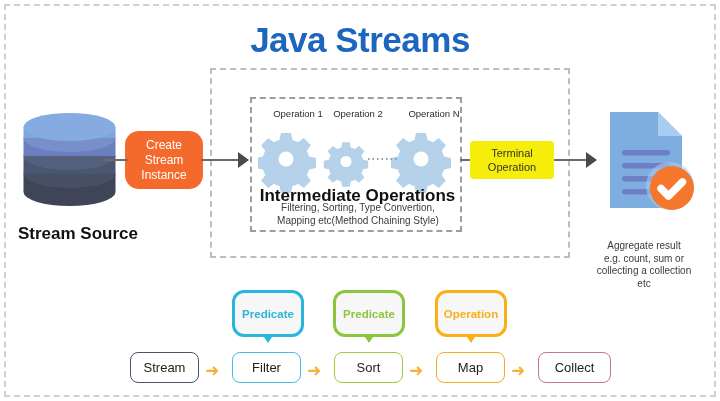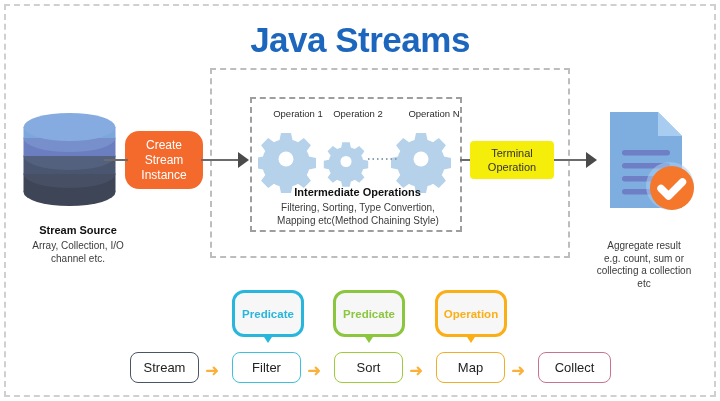--- a/index.html
+++ b/index.html
@@ -46,21 +46,21 @@
   
   .conn{position:absolute;height:2px;background:#6b6b6b;}
   .arrowhead{position:absolute;width:0;height:0;
     border-top:8px solid transparent;border-bottom:8px solid transparent;
     border-left:11px solid #4a4a4a;}
   
   #gears{position:absolute;left:258px;top:108px;width:200px;height:75px;}
   .op-label{position:absolute;font-size:9.5px;color:#2b2b2b;text-align:center;
     line-height:11px;width:60px;margin-left:12px;}
   
-  .cap-title{font-size:11px;font-weight:bold;color:#111;text-align:center;}
+  .cap-title{font-size:17px;font-weight:bold;color:#111;text-align:center;}
   .cap-sub{font-size:10px;color:#3b3b3b;text-align:center;line-height:12.5px;}
   #io-title{position:absolute;left:255px;top:186px;width:205px;}
   #io-sub{position:absolute;left:248px;top:202px;width:220px;}
   #src-title{position:absolute;left:4px;top:224px;width:148px;text-align:center;}
   #src-sub{position:absolute;left:4px;top:240px;width:148px;}
   #res-title{position:absolute;left:570px;top:224px;width:148px;}
   #res-sub{position:absolute;left:570px;top:240px;width:148px;}
   
   #doc{position:absolute;left:600px;top:108px;width:100px;height:105px;}
   
@@ -173,22 +173,20 @@
         <rect x="22" y="68" width="40" height="5.5" rx="2.7"></rect>
         <rect x="22" y="81" width="40" height="5.5" rx="2.7"></rect>
       </g>
       <circle cx="70" cy="78" r="24" fill="#a9cdf0" opacity="0.55"></circle>
       <circle cx="72" cy="80" r="22" fill="#f4772c"></circle>
       <path d="M61,80.5 l7.5,7.5 l14,-14" fill="none" stroke="#ffffff" stroke-width="7.5" stroke-linecap="round" stroke-linejoin="round"></path>
     </svg>
   </div>
 
   <div id="src-title" class="cap-title">Stream Source</div>
-  <div id="src-sub" class="cap-sub" style="white-space:pre-line">Array, Collection, I/O
-channel etc.</div>
 
   <div id="res-sub" class="cap-sub" style="white-space:pre-line">Aggregate result
 e.g. count, sum or
 collecting a collection
 etc</div>
 
   <div id="flow">
 
     <div class="bubble" id="cal0" style="left:232px;top:4px;border:3px solid #29b6dc;color:#29b6dc;">
       <span>Predicate</span>

